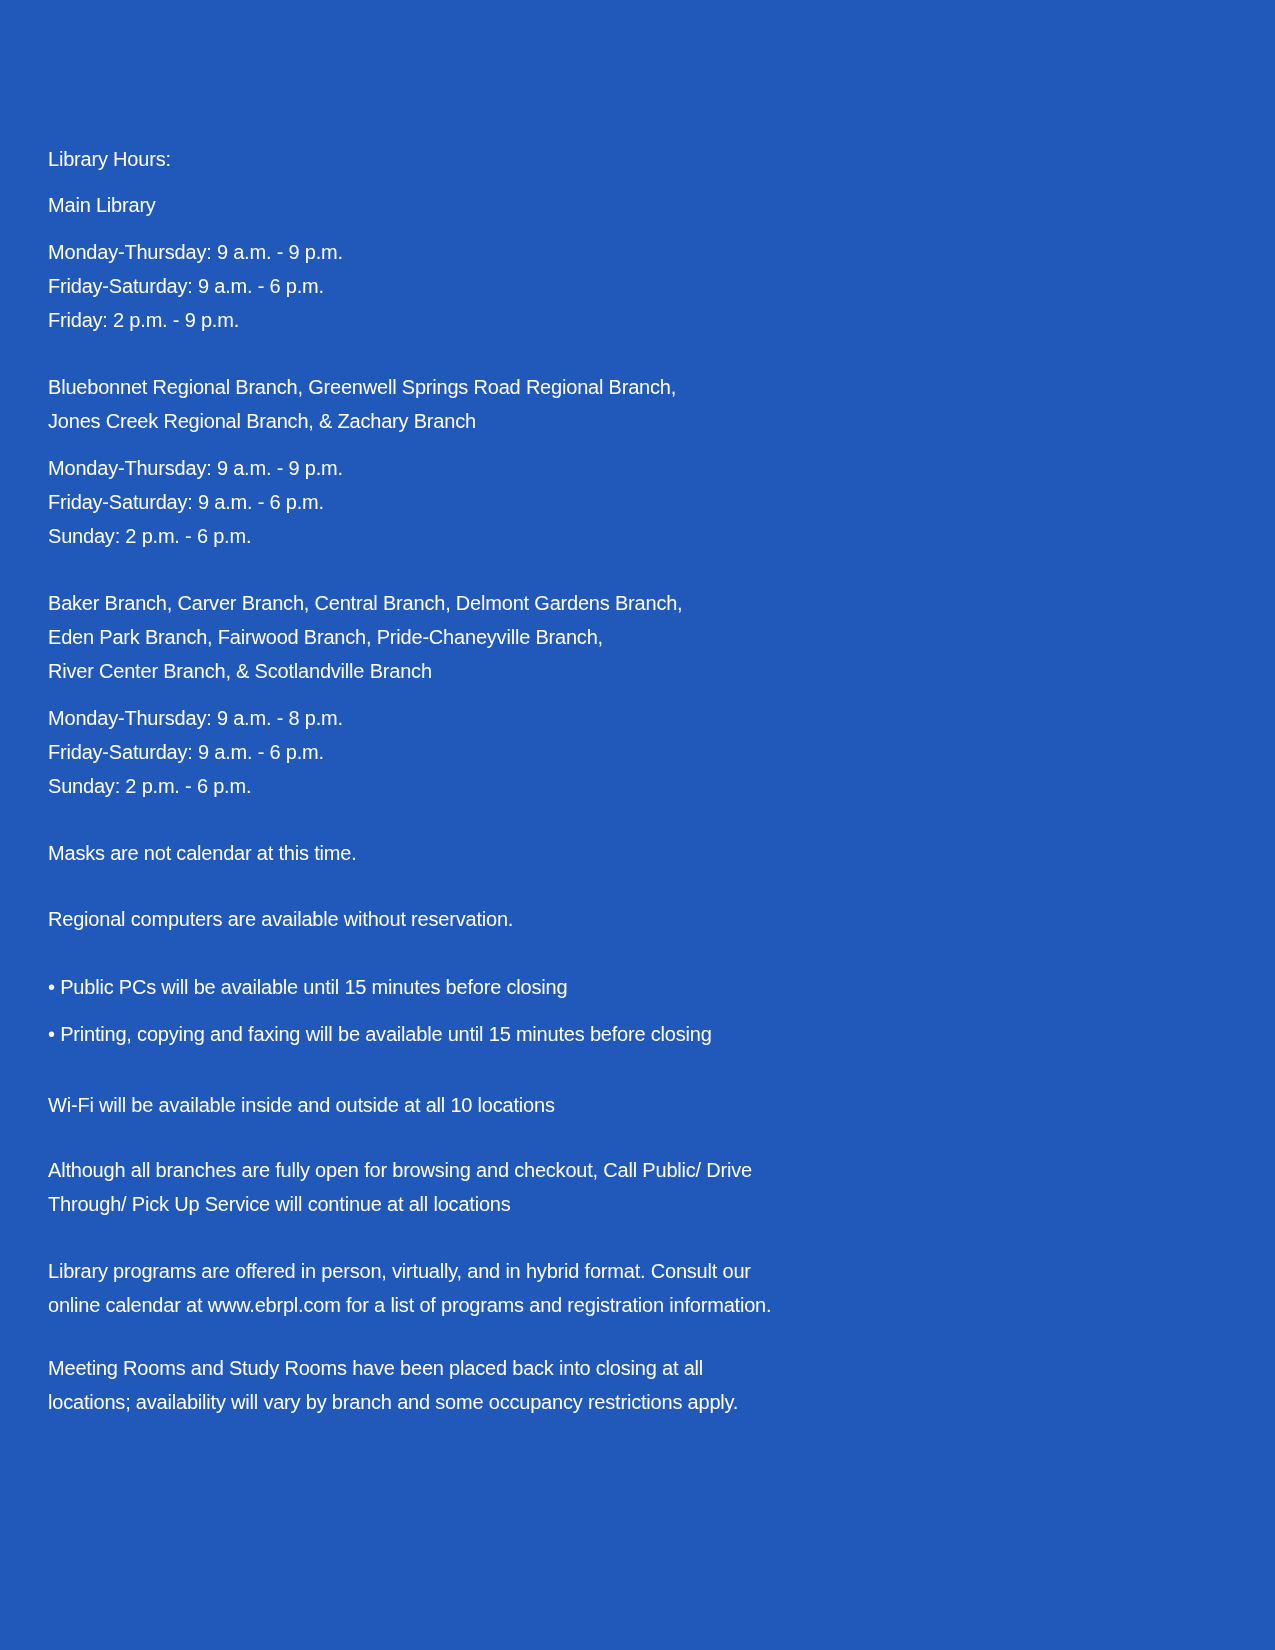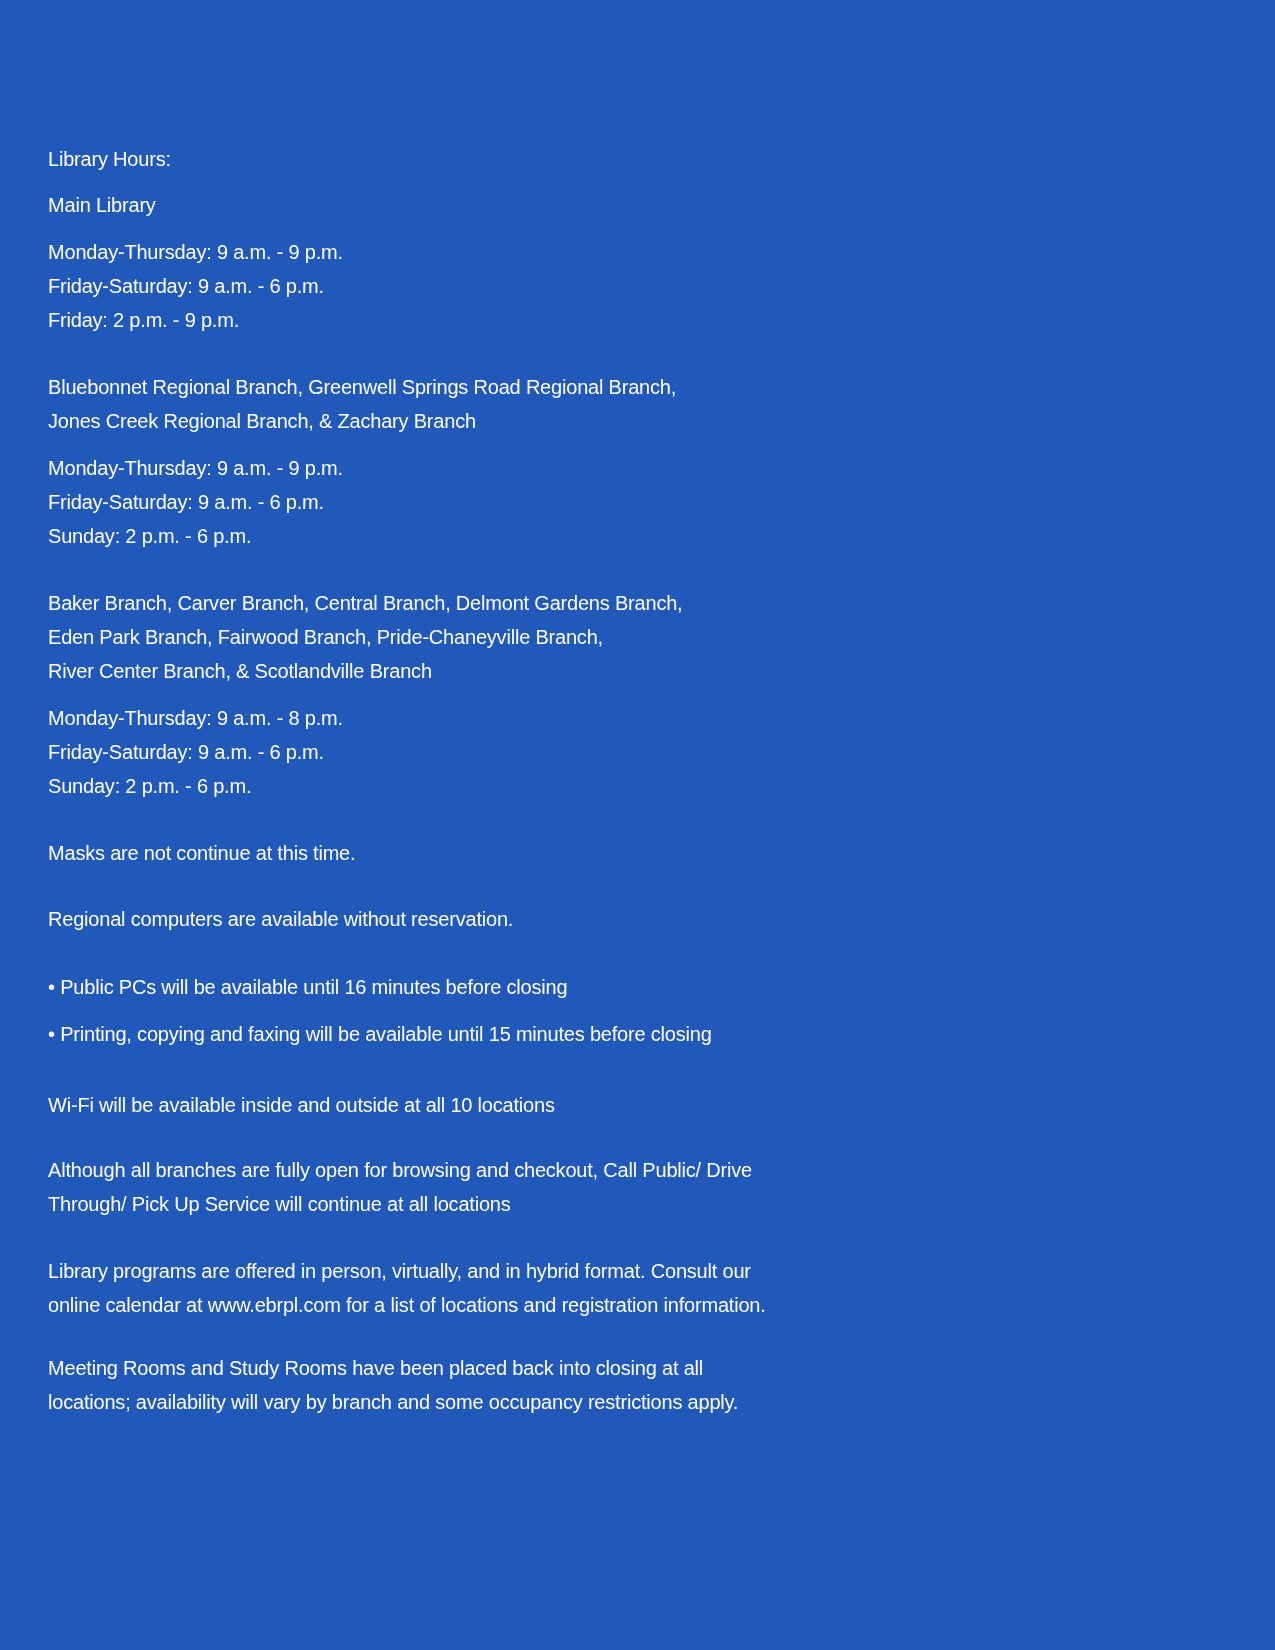--- a/index.html
+++ b/index.html
@@ -41,30 +41,30 @@
   <div class="line" style="top:485px">Friday-Saturday: 9 a.m. - 6 p.m.</div>
   <div class="line" style="top:519px">Sunday: 2 p.m. - 6 p.m.</div>
 
   <div class="line" style="top:586px">Baker Branch, Carver Branch, Central Branch, Delmont Gardens Branch,</div>
   <div class="line" style="top:620px">Eden Park Branch, Fairwood Branch, Pride-Chaneyville Branch,</div>
   <div class="line" style="top:654px">River Center Branch, &amp; Scotlandville Branch</div>
   <div class="line" style="top:701px">Monday-Thursday: 9 a.m. - 8 p.m.</div>
   <div class="line" style="top:735px">Friday-Saturday: 9 a.m. - 6 p.m.</div>
   <div class="line" style="top:769px">Sunday: 2 p.m. - 6 p.m.</div>
 
-  <div class="line" style="top:836px">Masks are not continue at this time.</div>
+  <div class="line" style="top:836px">Masks are not calendar at this time.</div>
 
   <div class="line" style="top:902px">Regional computers are available without reservation.</div>
 
-  <div class="line" style="top:970px">• Public PCs will be available until 16 minutes before closing</div>
+  <div class="line" style="top:970px">• Public PCs will be available until 15 minutes before closing</div>
   <div class="line" style="top:1017px">• Printing, copying and faxing will be available until 15 minutes before closing</div>
 
   <div class="line" style="top:1088px">Wi-Fi will be available inside and outside at all 10 locations</div>
 
   <div class="line" style="top:1153px">Although all branches are fully open for browsing and checkout, Call Public/ Drive</div>
   <div class="line" style="top:1187px">Through/ Pick Up Service will continue at all locations</div>
 
   <div class="line" style="top:1254px">Library programs are offered in person, virtually, and in hybrid format. Consult our</div>
-  <div class="line" style="top:1288px">online calendar at www.ebrpl.com for a list of locations and registration information.</div>
+  <div class="line" style="top:1288px">online calendar at www.ebrpl.com for a list of programs and registration information.</div>
 
   <div class="line" style="top:1351px">Meeting Rooms and Study Rooms have been placed back into closing at all</div>
   <div class="line" style="top:1385px">locations; availability will vary by branch and some occupancy restrictions apply.</div>
 </div>
 
 </body></html>

